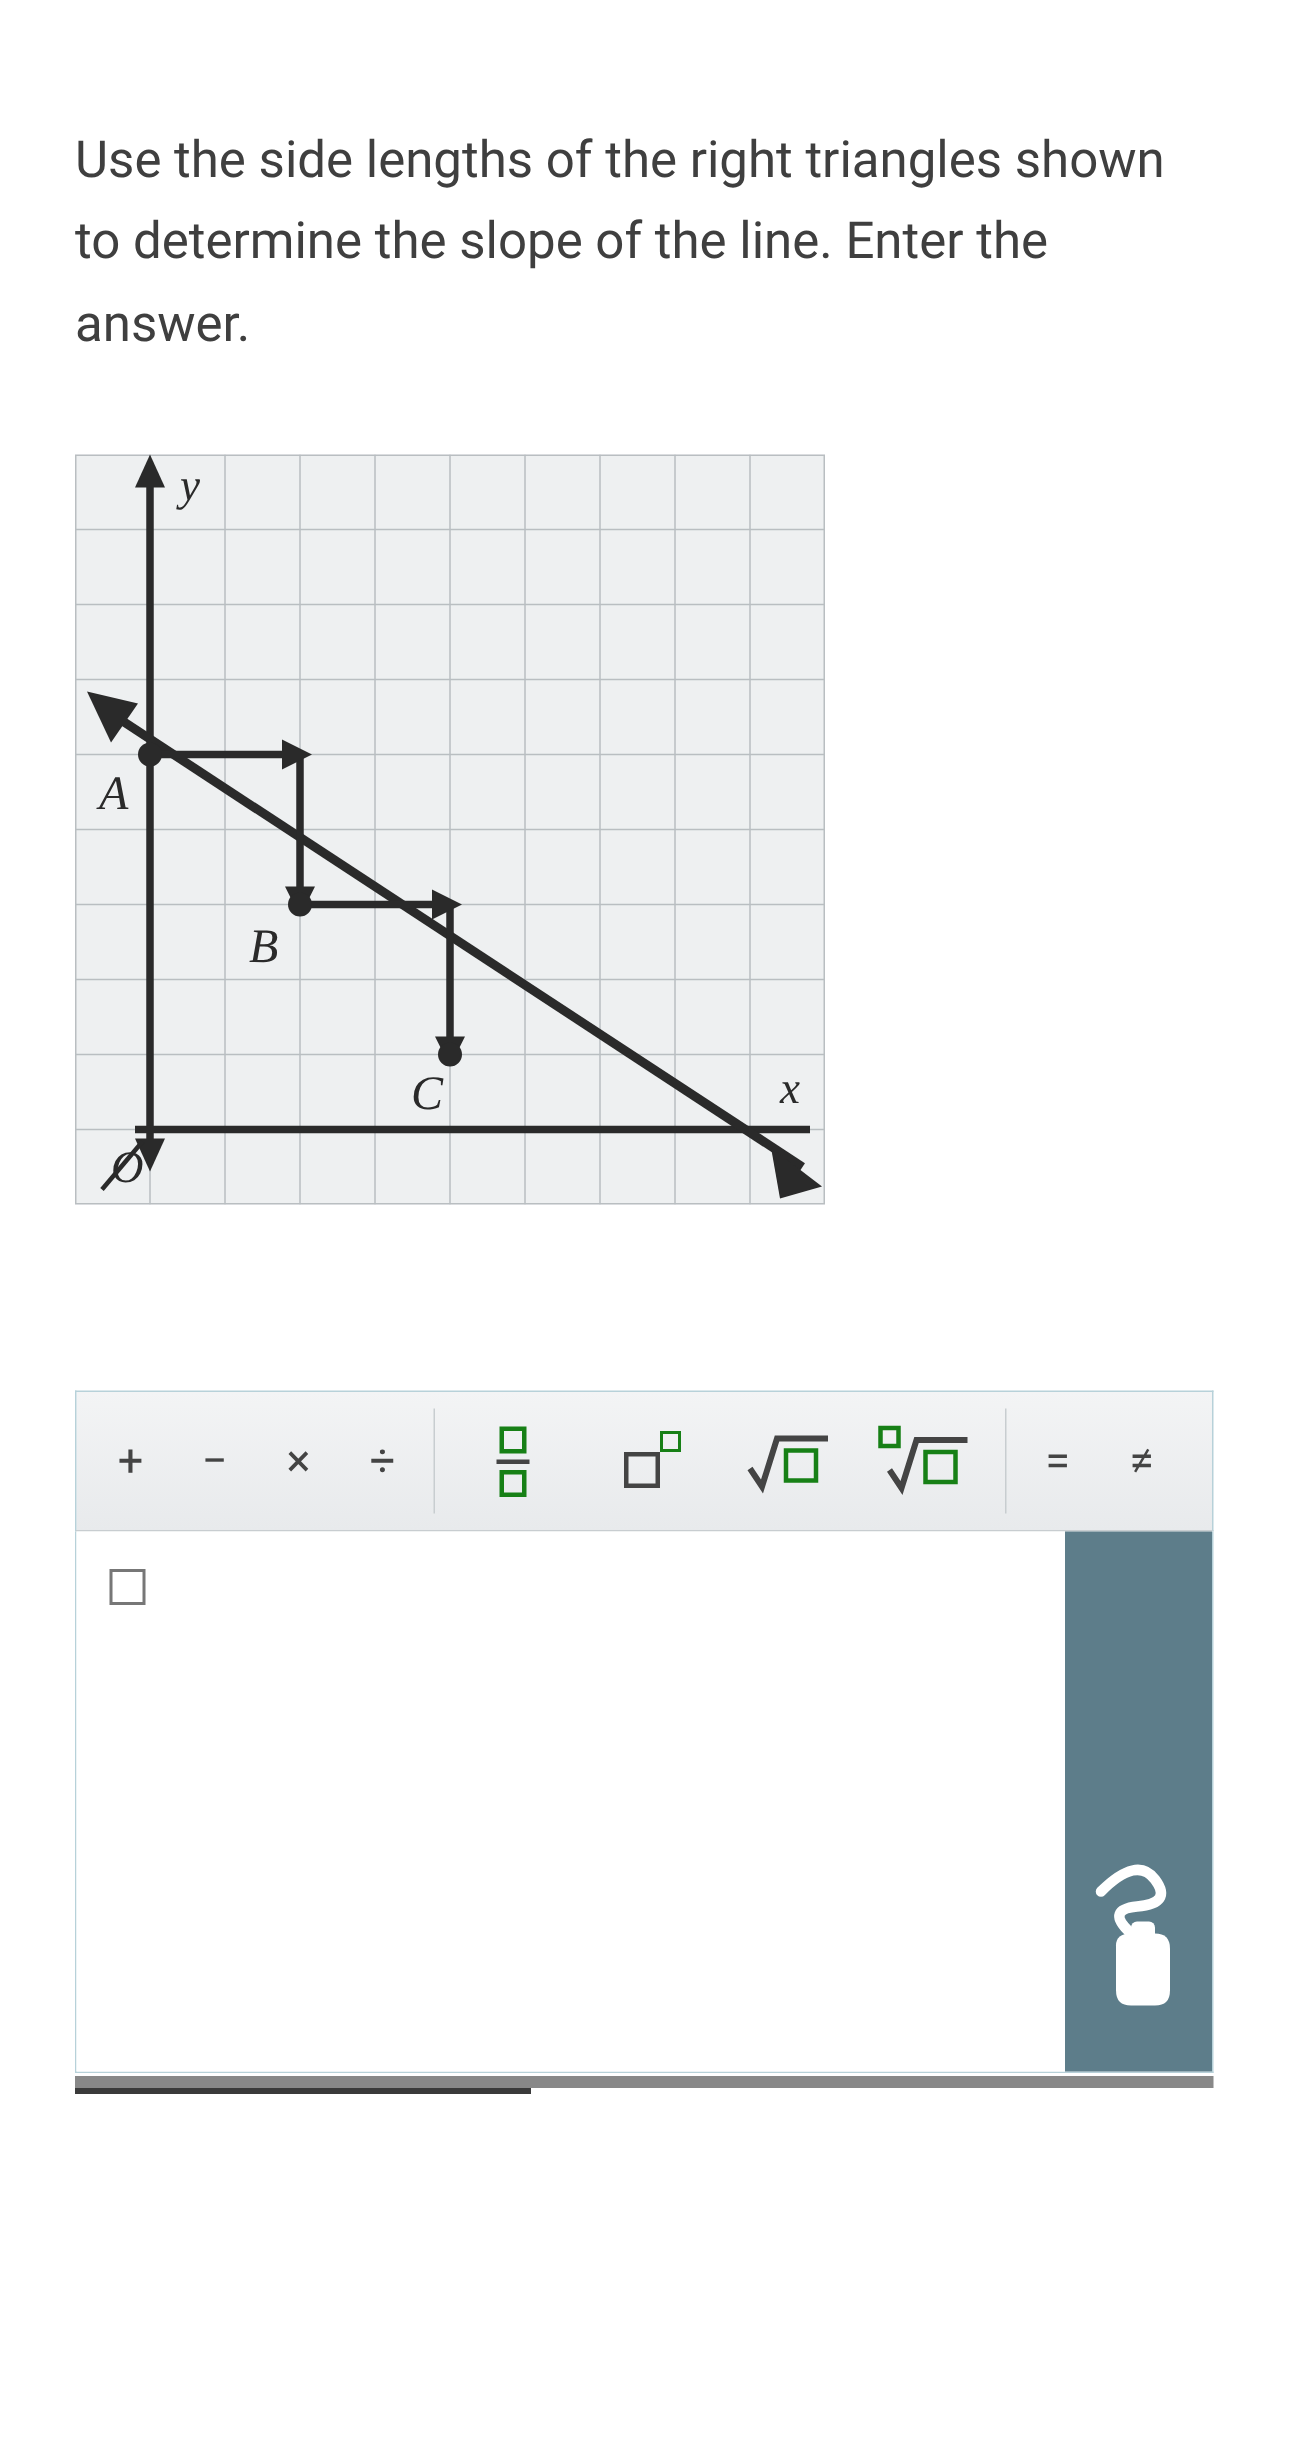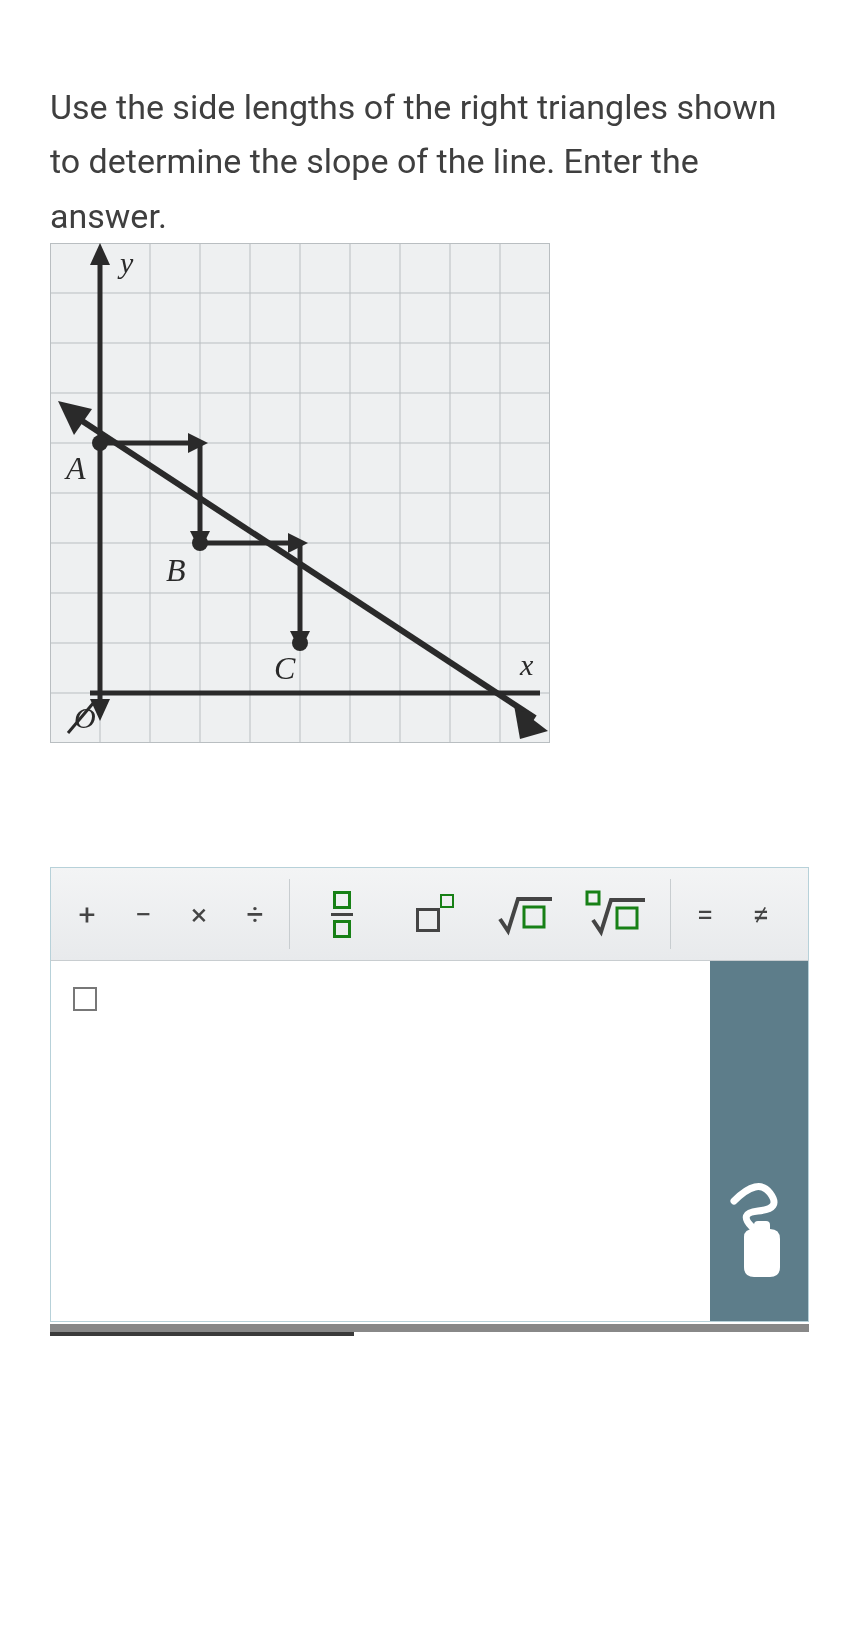--- a/index.html
+++ b/index.html
@@ -7,20 +7,21 @@
   font-family: -apple-system, BlinkMacSystemFont, "Segoe UI", Roboto, Arial, sans-serif;
   background: #fff;
   width: 859px;
   padding: 80px 50px 20px 50px;
   color: #3a3a3a;
 }
 .prompt {
   font-size: 34px;
   line-height: 1.6;
   color: #3f3f3f;
+  margin-bottom: 60px;
 }
 .graph-wrap {
   margin-bottom: 120px;
 }
 .toolbar {
   display: flex;
   align-items: center;
   height: 94px;
   background: linear-gradient(#f3f4f5,#e8eaec);
   border: 1px solid #b7d1d9;

